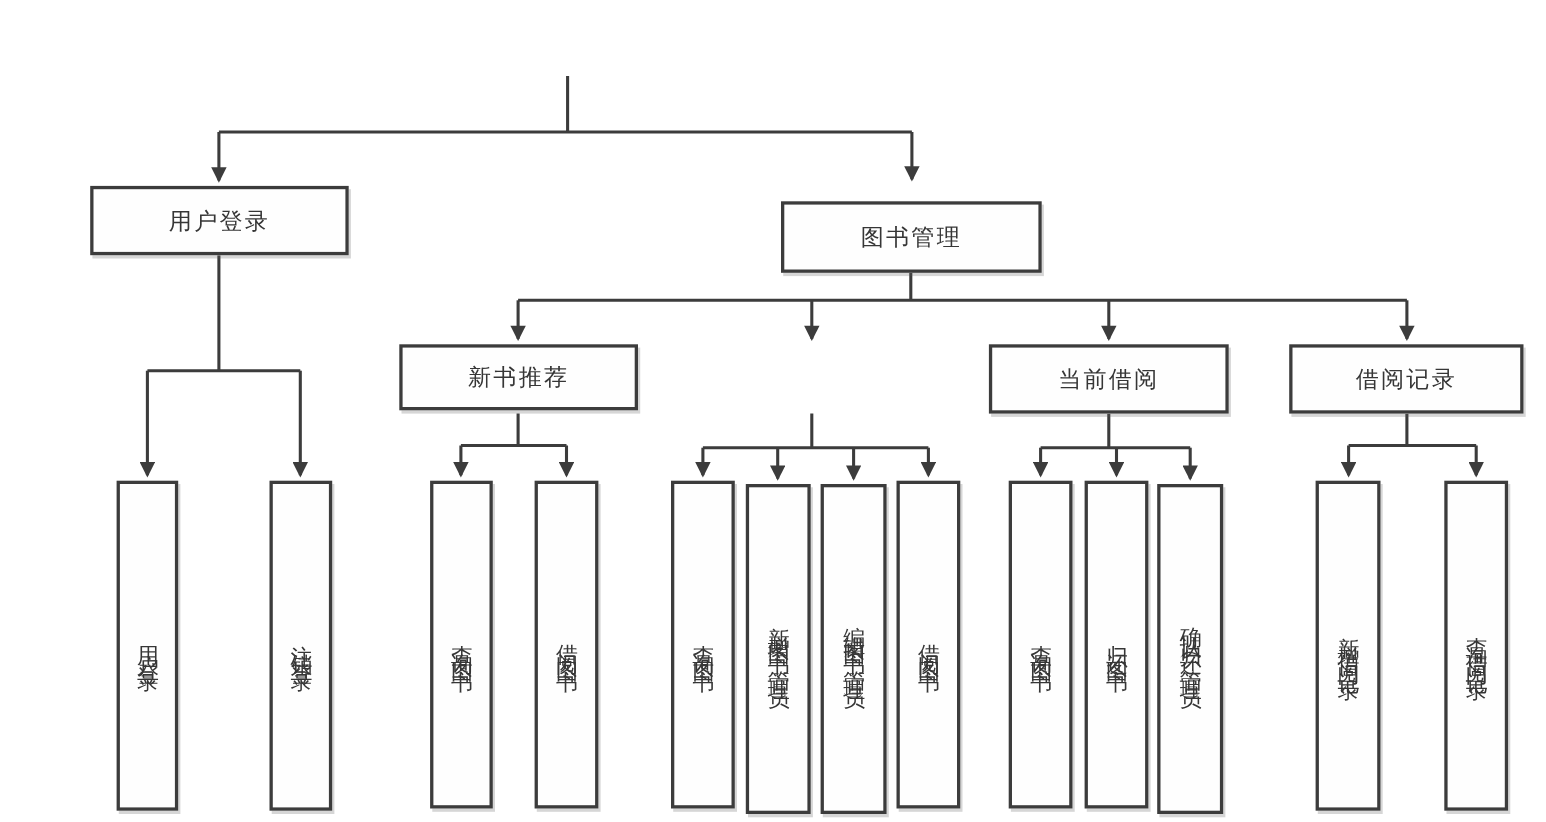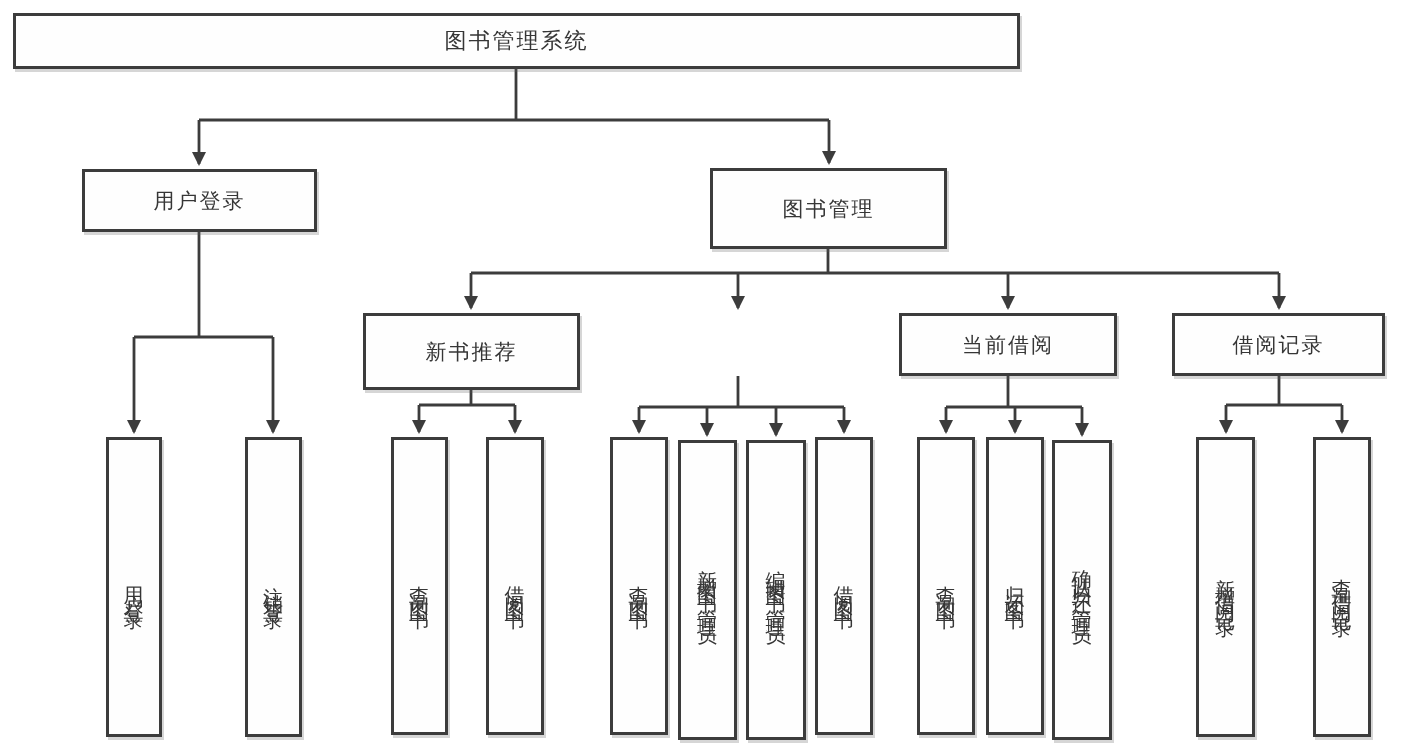--- a/index.html
+++ b/index.html
@@ -95,26 +95,25 @@
     <line x1="707" y1="407" x2="707" y2="435" marker-end="url(#arrow)"></line>
     <line x1="776" y1="407" x2="776" y2="435" marker-end="url(#arrow)"></line>
     <line x1="844" y1="407" x2="844" y2="432" marker-end="url(#arrow)"></line>
     <line x1="946" y1="407" x2="946" y2="432" marker-end="url(#arrow)"></line>
     <line x1="1015" y1="407" x2="1015" y2="432" marker-end="url(#arrow)"></line>
     <line x1="1082" y1="407" x2="1082" y2="435" marker-end="url(#arrow)"></line>
     <line x1="1226" y1="405" x2="1226" y2="432" marker-end="url(#arrow)"></line>
     <line x1="1342" y1="405" x2="1342" y2="432" marker-end="url(#arrow)"></line>
   </svg>
 
-  <div class="node hnode rootnode" style="left:13px;top:13px;width:1007px;height:56px;">图书管理系统</div>
 
   <div class="node hnode" style="left:82px;top:169px;width:235px;height:63px;">用户登录</div>
-  <div class="node hnode" style="left:710px;top:168px;width:237px;height:81px;">图书管理</div>
+  <div class="node hnode" style="left:710px;top:183px;width:237px;height:65px;">图书管理</div>
 
-  <div class="node hnode" style="left:363px;top:313px;width:217px;height:77px;">新书推荐</div>
+  <div class="node hnode" style="left:363px;top:313px;width:217px;height:60px;">新书推荐</div>
   <div class="node hnode" style="left:899px;top:313px;width:218px;height:63px;">当前借阅</div>
   <div class="node hnode" style="left:1172px;top:313px;width:213px;height:63px;">借阅记录</div>
 
   <div class="node vnode" style="left:106px;top:437px;width:56px;height:300px;">用户登录</div>
   <div class="node vnode" style="left:245px;top:437px;width:57px;height:300px;">注销登录</div>
 
   <div class="node vnode" style="left:391px;top:437px;width:57px;height:298px;">查询图书</div>
   <div class="node vnode" style="left:486px;top:437px;width:58px;height:298px;">借阅图书</div>
 
   <div class="node vnode" style="left:610px;top:437px;width:58px;height:298px;">查询图书</div>

